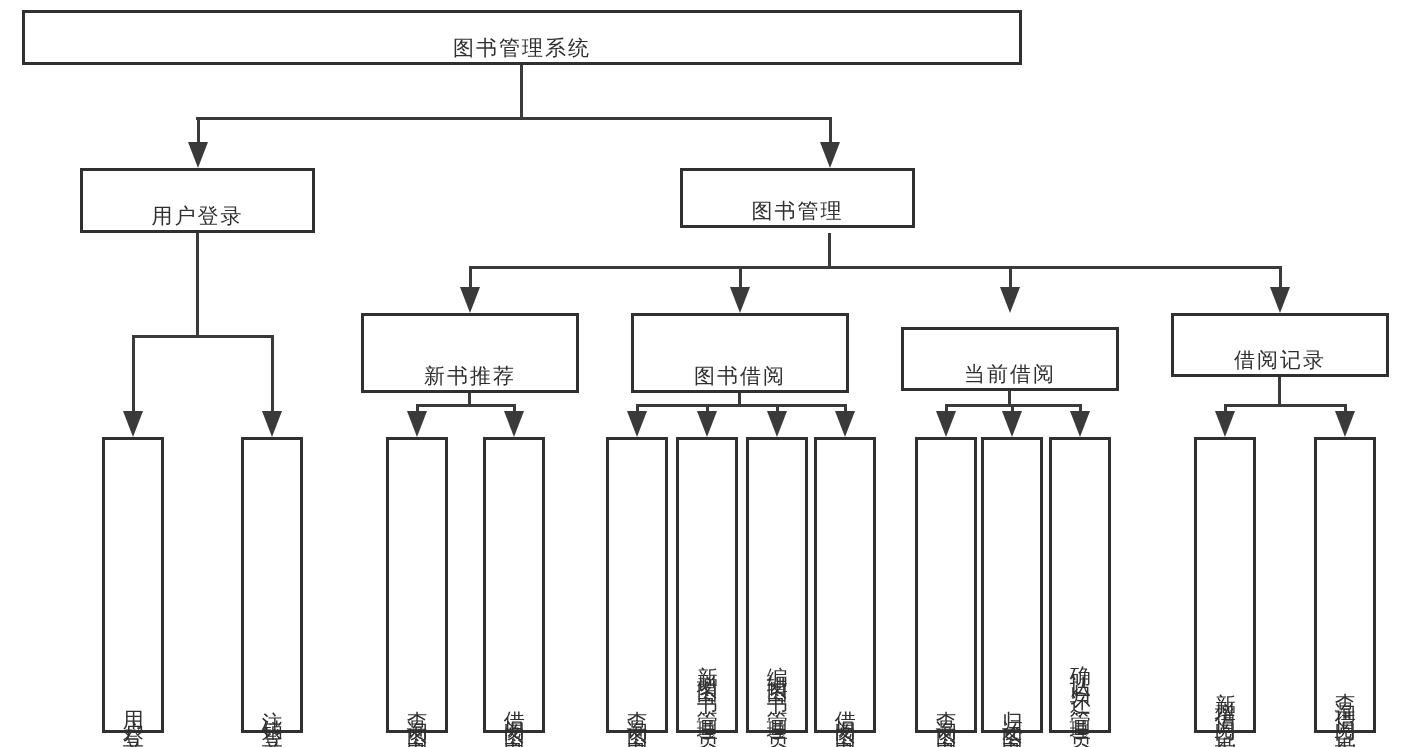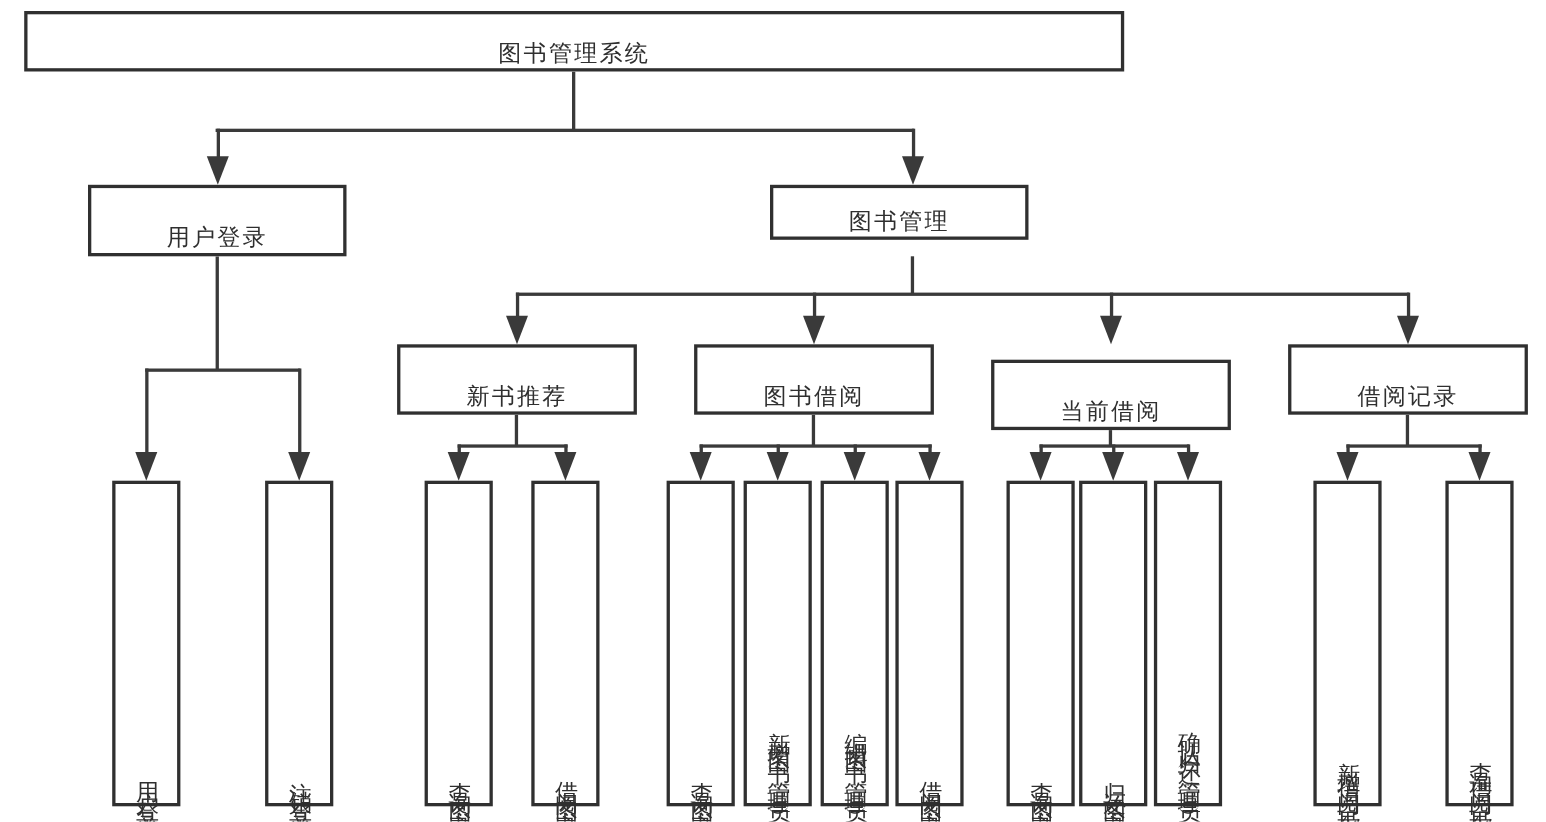--- a/index.html
+++ b/index.html
@@ -78,28 +78,28 @@
   <div class="arrow" style="left:1215px;top:404px;height:33px"></div>
   <div class="arrow" style="left:1335px;top:404px;height:33px"></div>
 
   <div class="node root" style="left:22px;top:10px;width:1000px;height:55px">
     <span>图书管理系统</span>
   </div>
 
   <div class="node" style="left:80px;top:168px;width:235px;height:65px">
     <span>用户登录</span>
   </div>
-  <div class="node" style="left:700px;top:168px;width:235px;height:50px">
+  <div class="node" style="left:680px;top:168px;width:235px;height:60px">
     <span>图书管理</span>
   </div>
 
-  <div class="node" style="left:361px;top:313px;width:218px;height:64px">
+  <div class="node" style="left:361px;top:313px;width:218px;height:80px">
     <span>新书推荐</span>
   </div>
-  <div class="node" style="left:631px;top:313px;width:218px;height:64px">
+  <div class="node" style="left:631px;top:313px;width:218px;height:80px">
     <span>图书借阅</span>
   </div>
   <div class="node" style="left:901px;top:327px;width:218px;height:64px">
     <span>当前借阅</span>
   </div>
   <div class="node" style="left:1171px;top:313px;width:218px;height:64px">
     <span>借阅记录</span>
   </div>
 
   <div class="node leaf" style="left:102px;top:437px;width:62px;height:296px">

